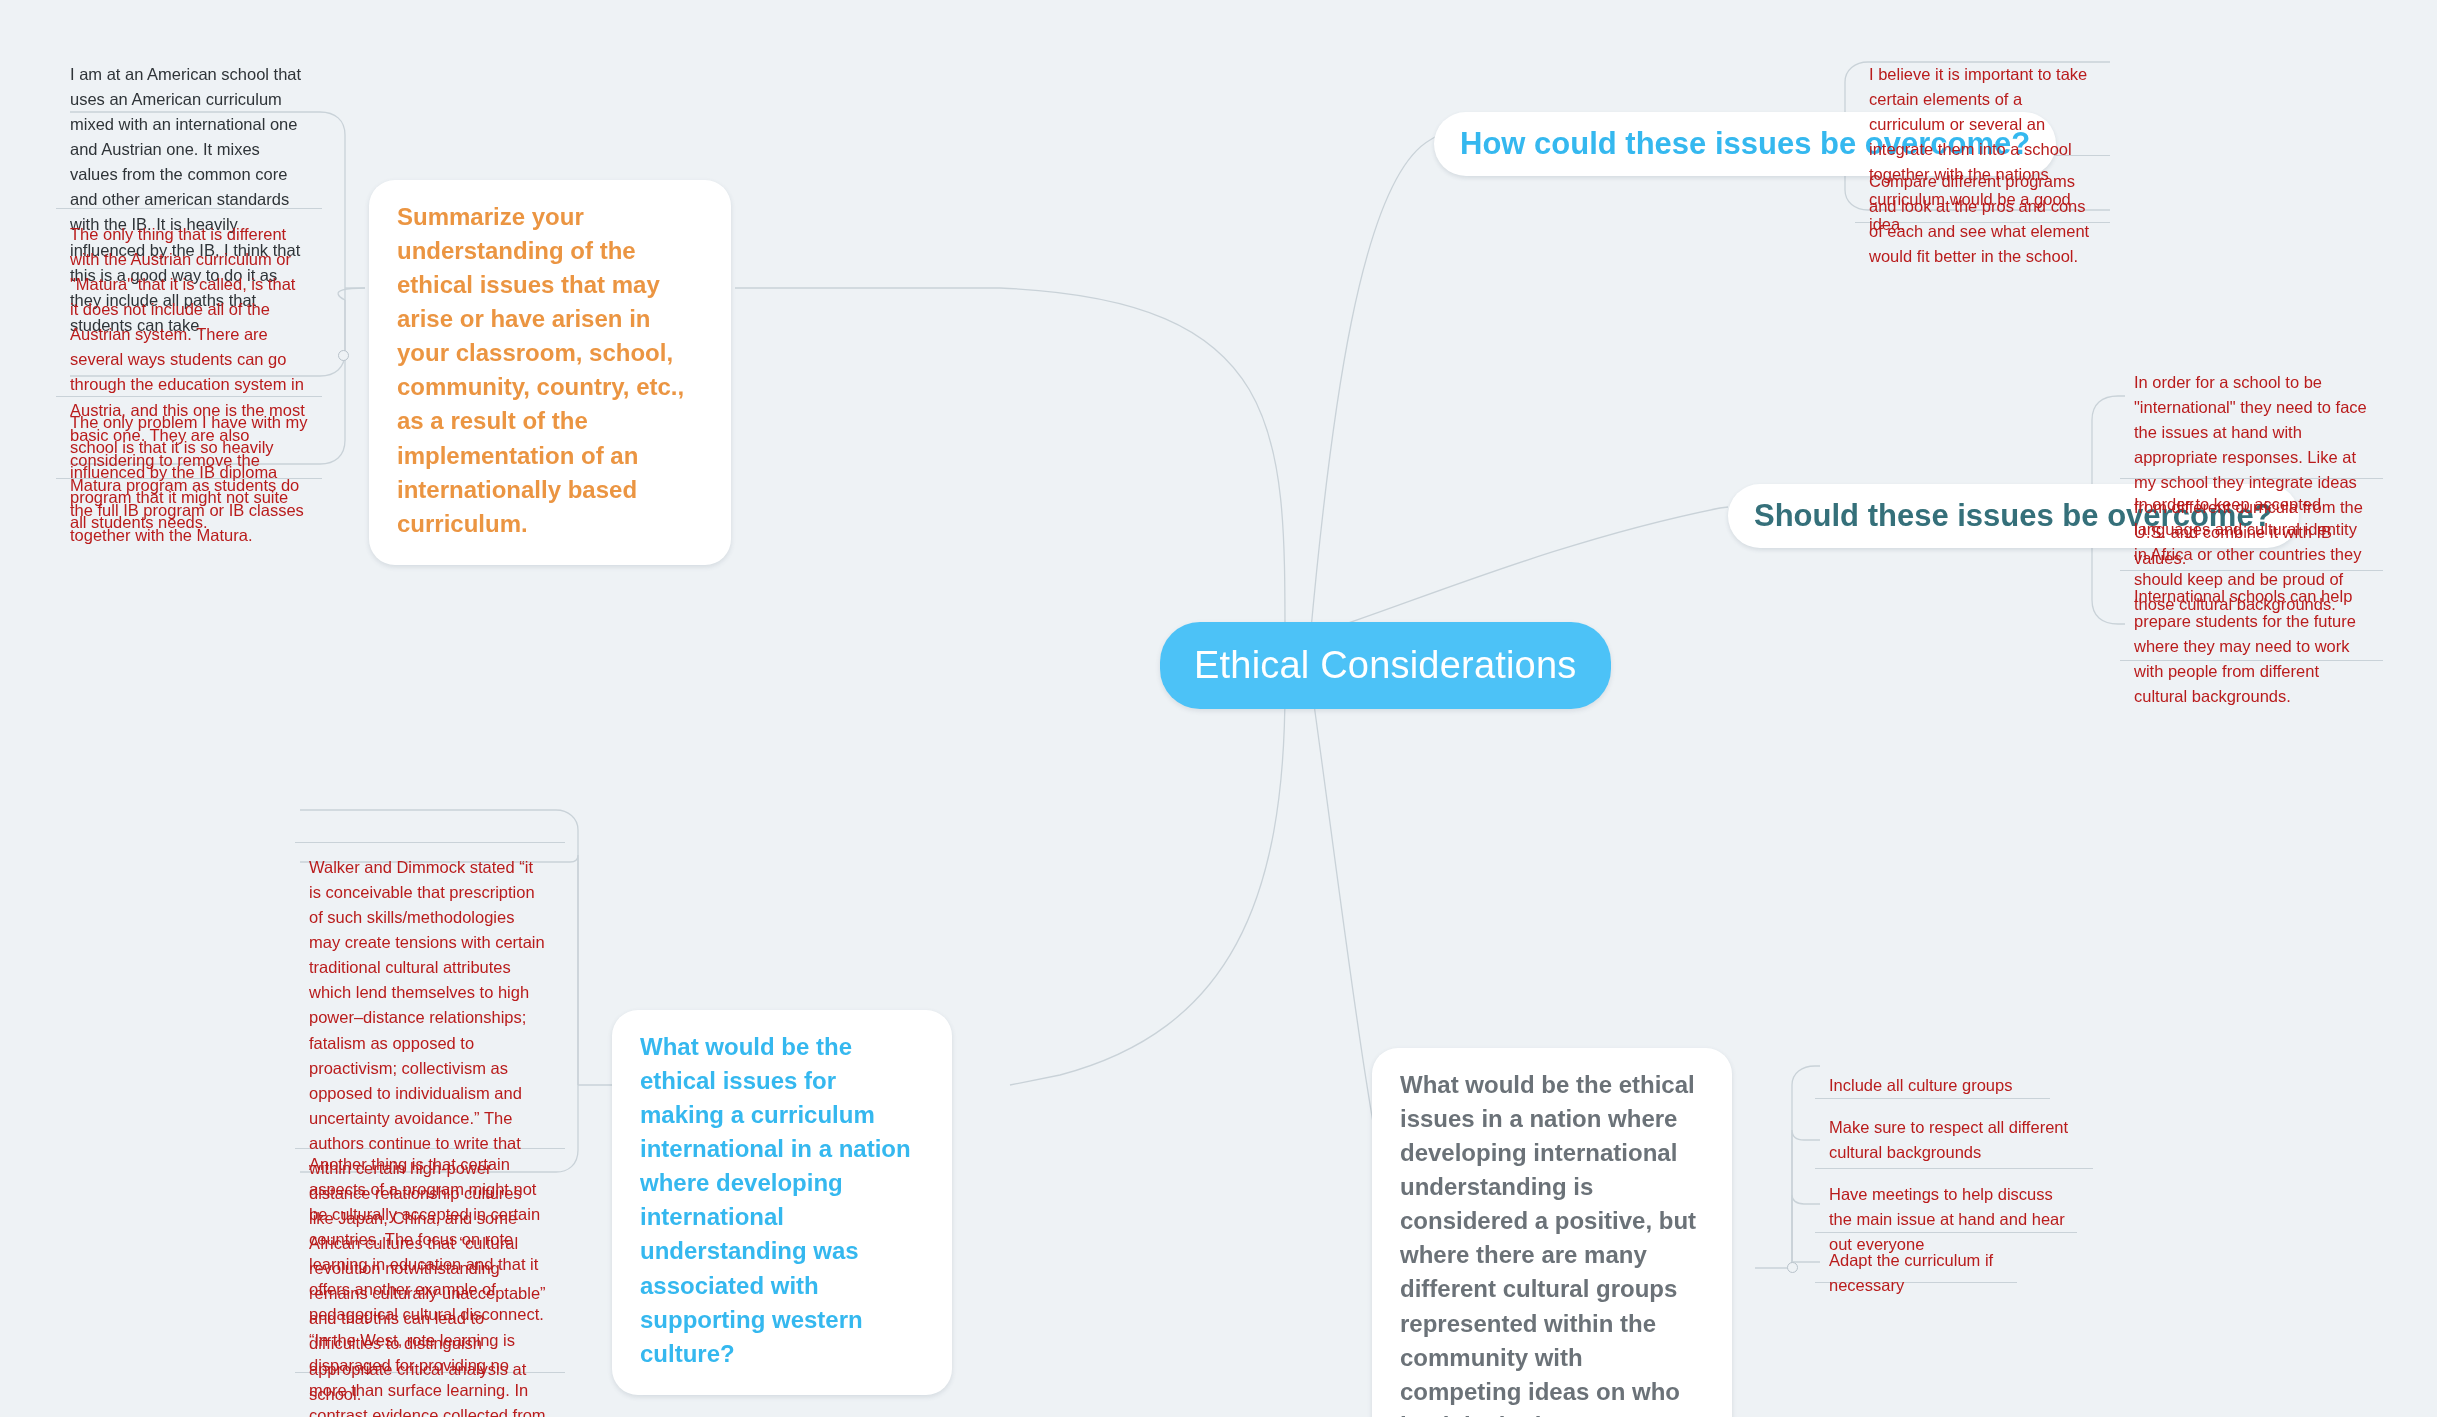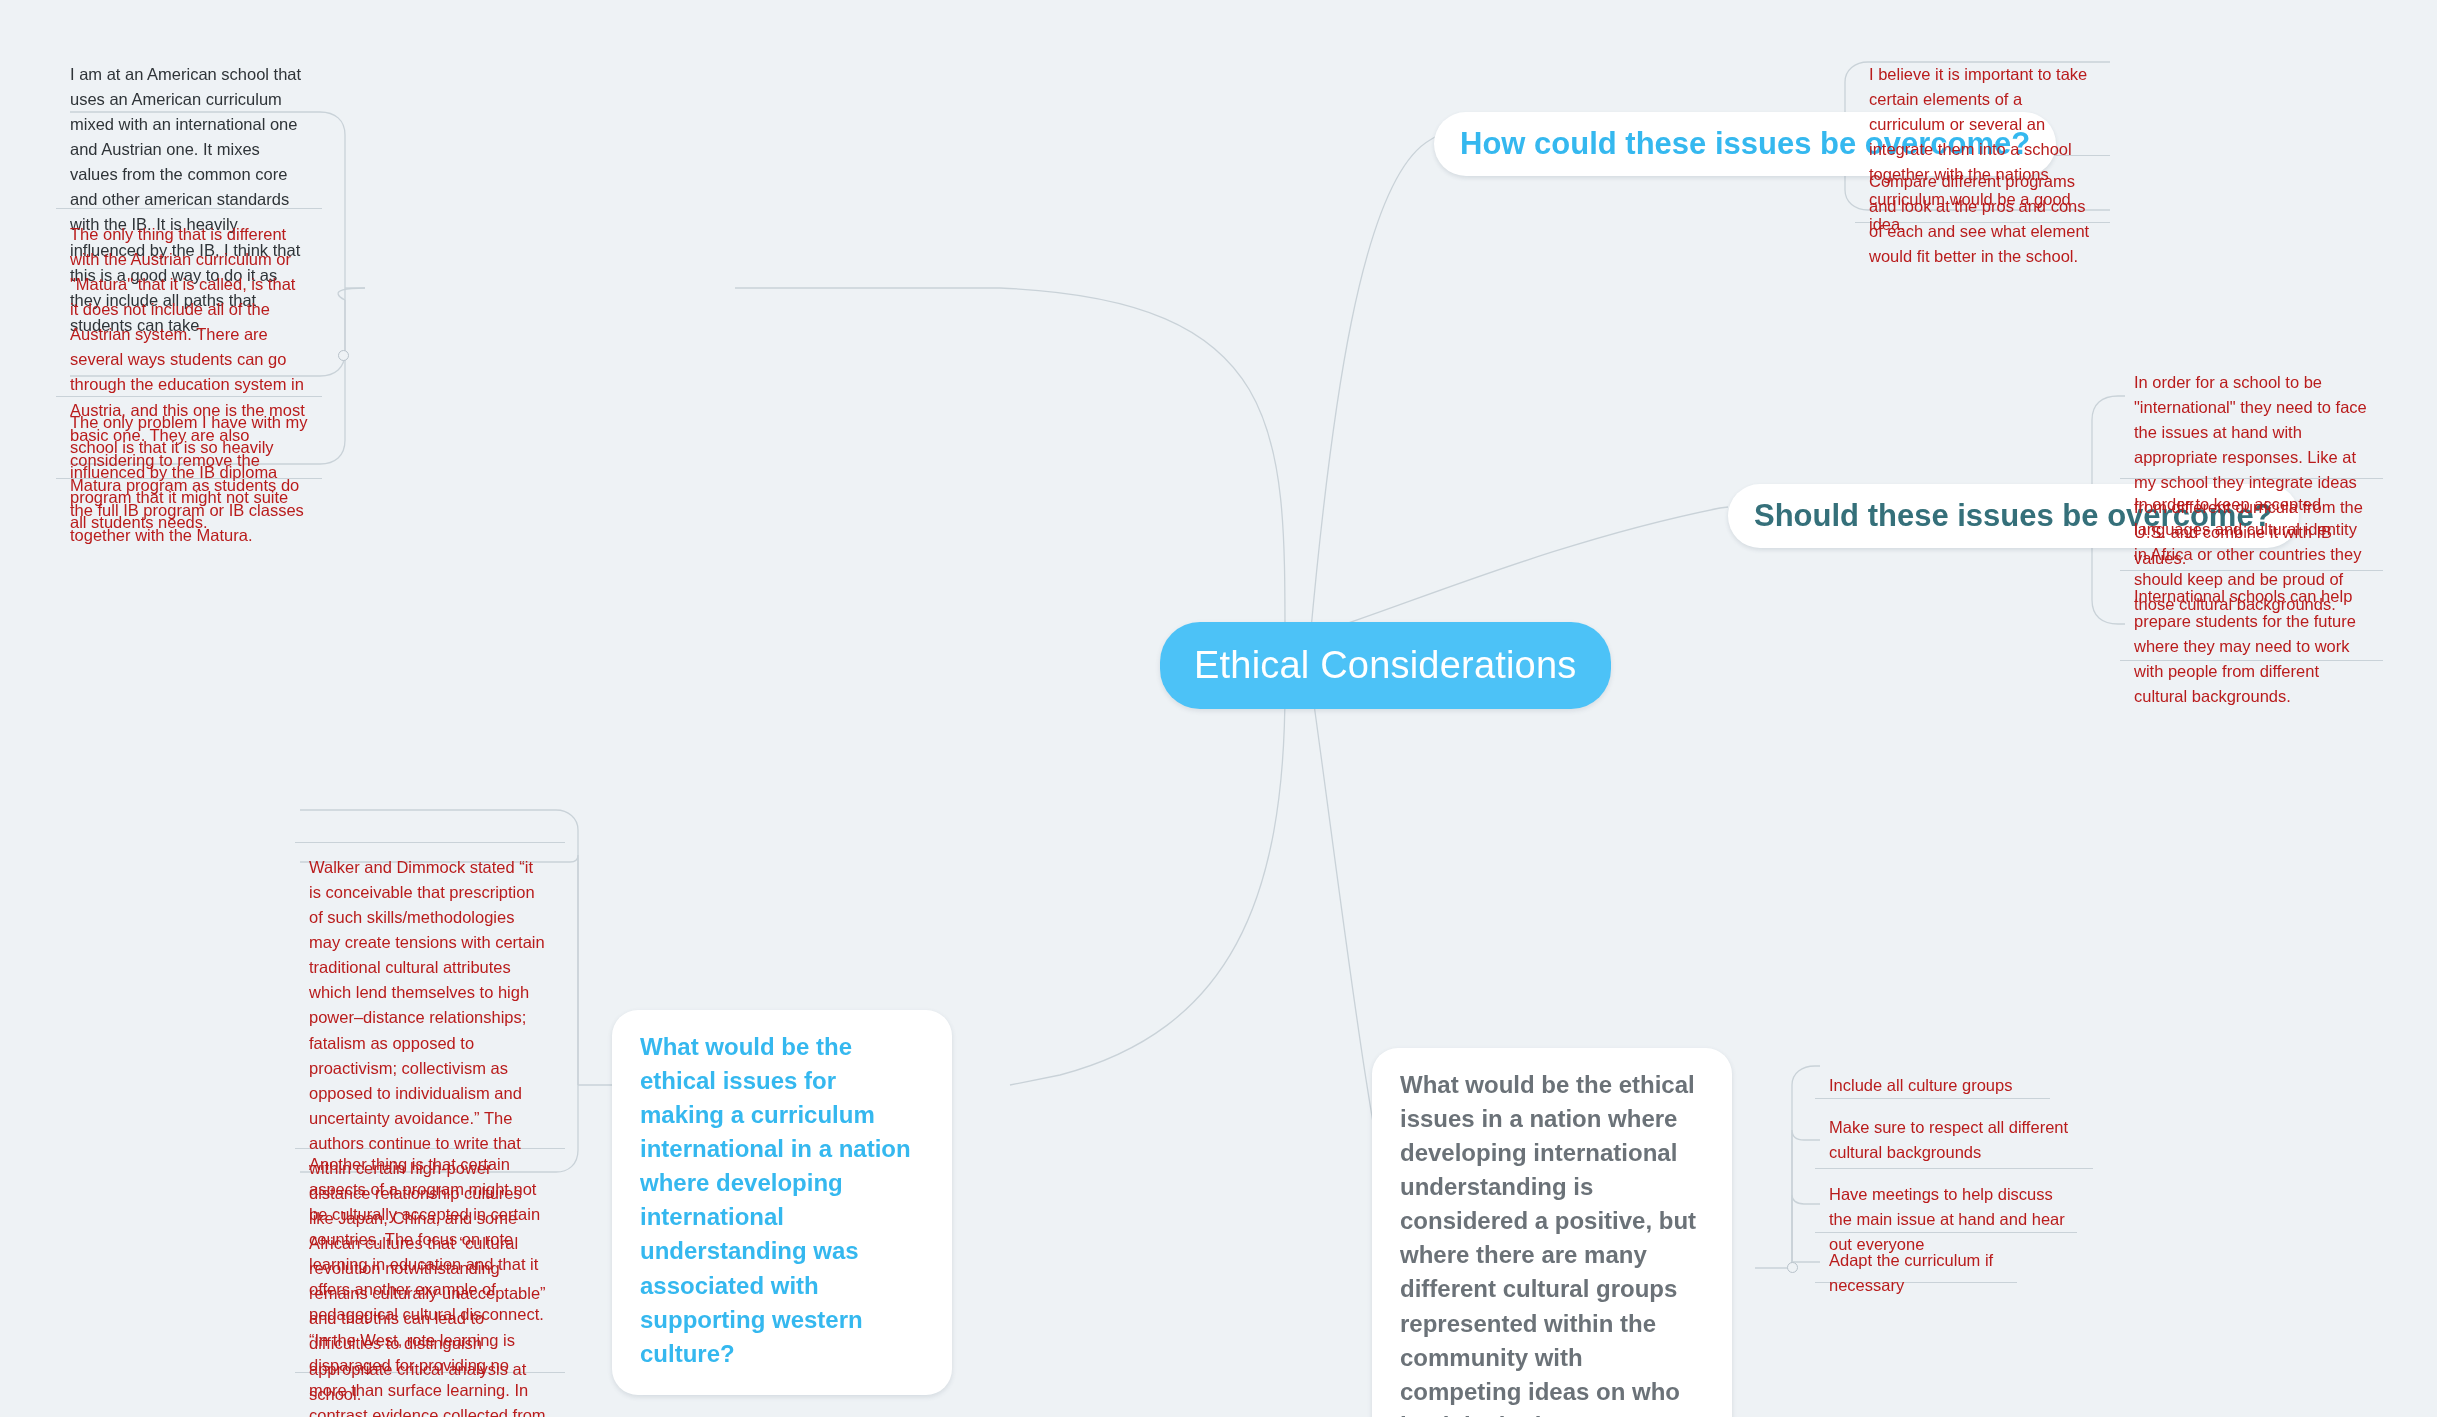--- a/index.html
+++ b/index.html
@@ -164,20 +164,21 @@
   <div class="hairline" style="left:1815px; top:1168px; width:278px;"></div>
   <div class="hairline" style="left:1815px; top:1232px; width:262px;"></div>
   <div class="hairline" style="left:1815px; top:1282px; width:202px;"></div>
 
   <div class="dot" style="left:338px;  top:350px;"></div>
   <div class="dot" style="left:2087px; top:528px;"></div>
   <div class="dot" style="left:1787px; top:1262px;"></div>
 
   <div class="node root-node" style="left:1160px; top:622px;">Ethical Considerations</div>
 
+  <div class="node card orange" style="left:369px; top:180px; width:362px;">Summarize your understanding of the ethical issues that may arise or have arisen in your classroom, school, community, country, etc., as a result of the implementation of an internationally based curriculum.</div>
 
   <div class="node note dark" style="left:56px; top:52px; width:266px;">I am at an American school that uses an American curriculum mixed with an international one and Austrian one. It mixes values from the common core and other american standards with the IB. It is heavily influenced by the IB. I think that this is a good way to do it as they include all paths that students can take.</div>
 
   <div class="node note" style="left:56px; top:212px; width:266px;">The only thing that is different with the Austrian curriculum or "Matura" that it is called, is that it does not include all of the Austrian system. There are several ways students can go through the education system in Austria, and this one is the most basic one.  They are also considering to remove the Matura program as students do the full IB program or IB classes together with the Matura.</div>
 
   <div class="node note" style="left:56px; top:400px; width:266px;">The only problem I have with my school is that it is so heavily influenced by the IB diploma program that it might not suite all students needs.</div>
 
   <div class="node pill blue" style="left:1434px; top:112px;">How could these issues be overcome?</div>
 
   <div class="node note" style="left:1855px; top:52px; width:258px;">I believe it is important to take certain elements of a curriculum or several an integrate them into a school together with the nations curriculum would be a good idea.</div>

